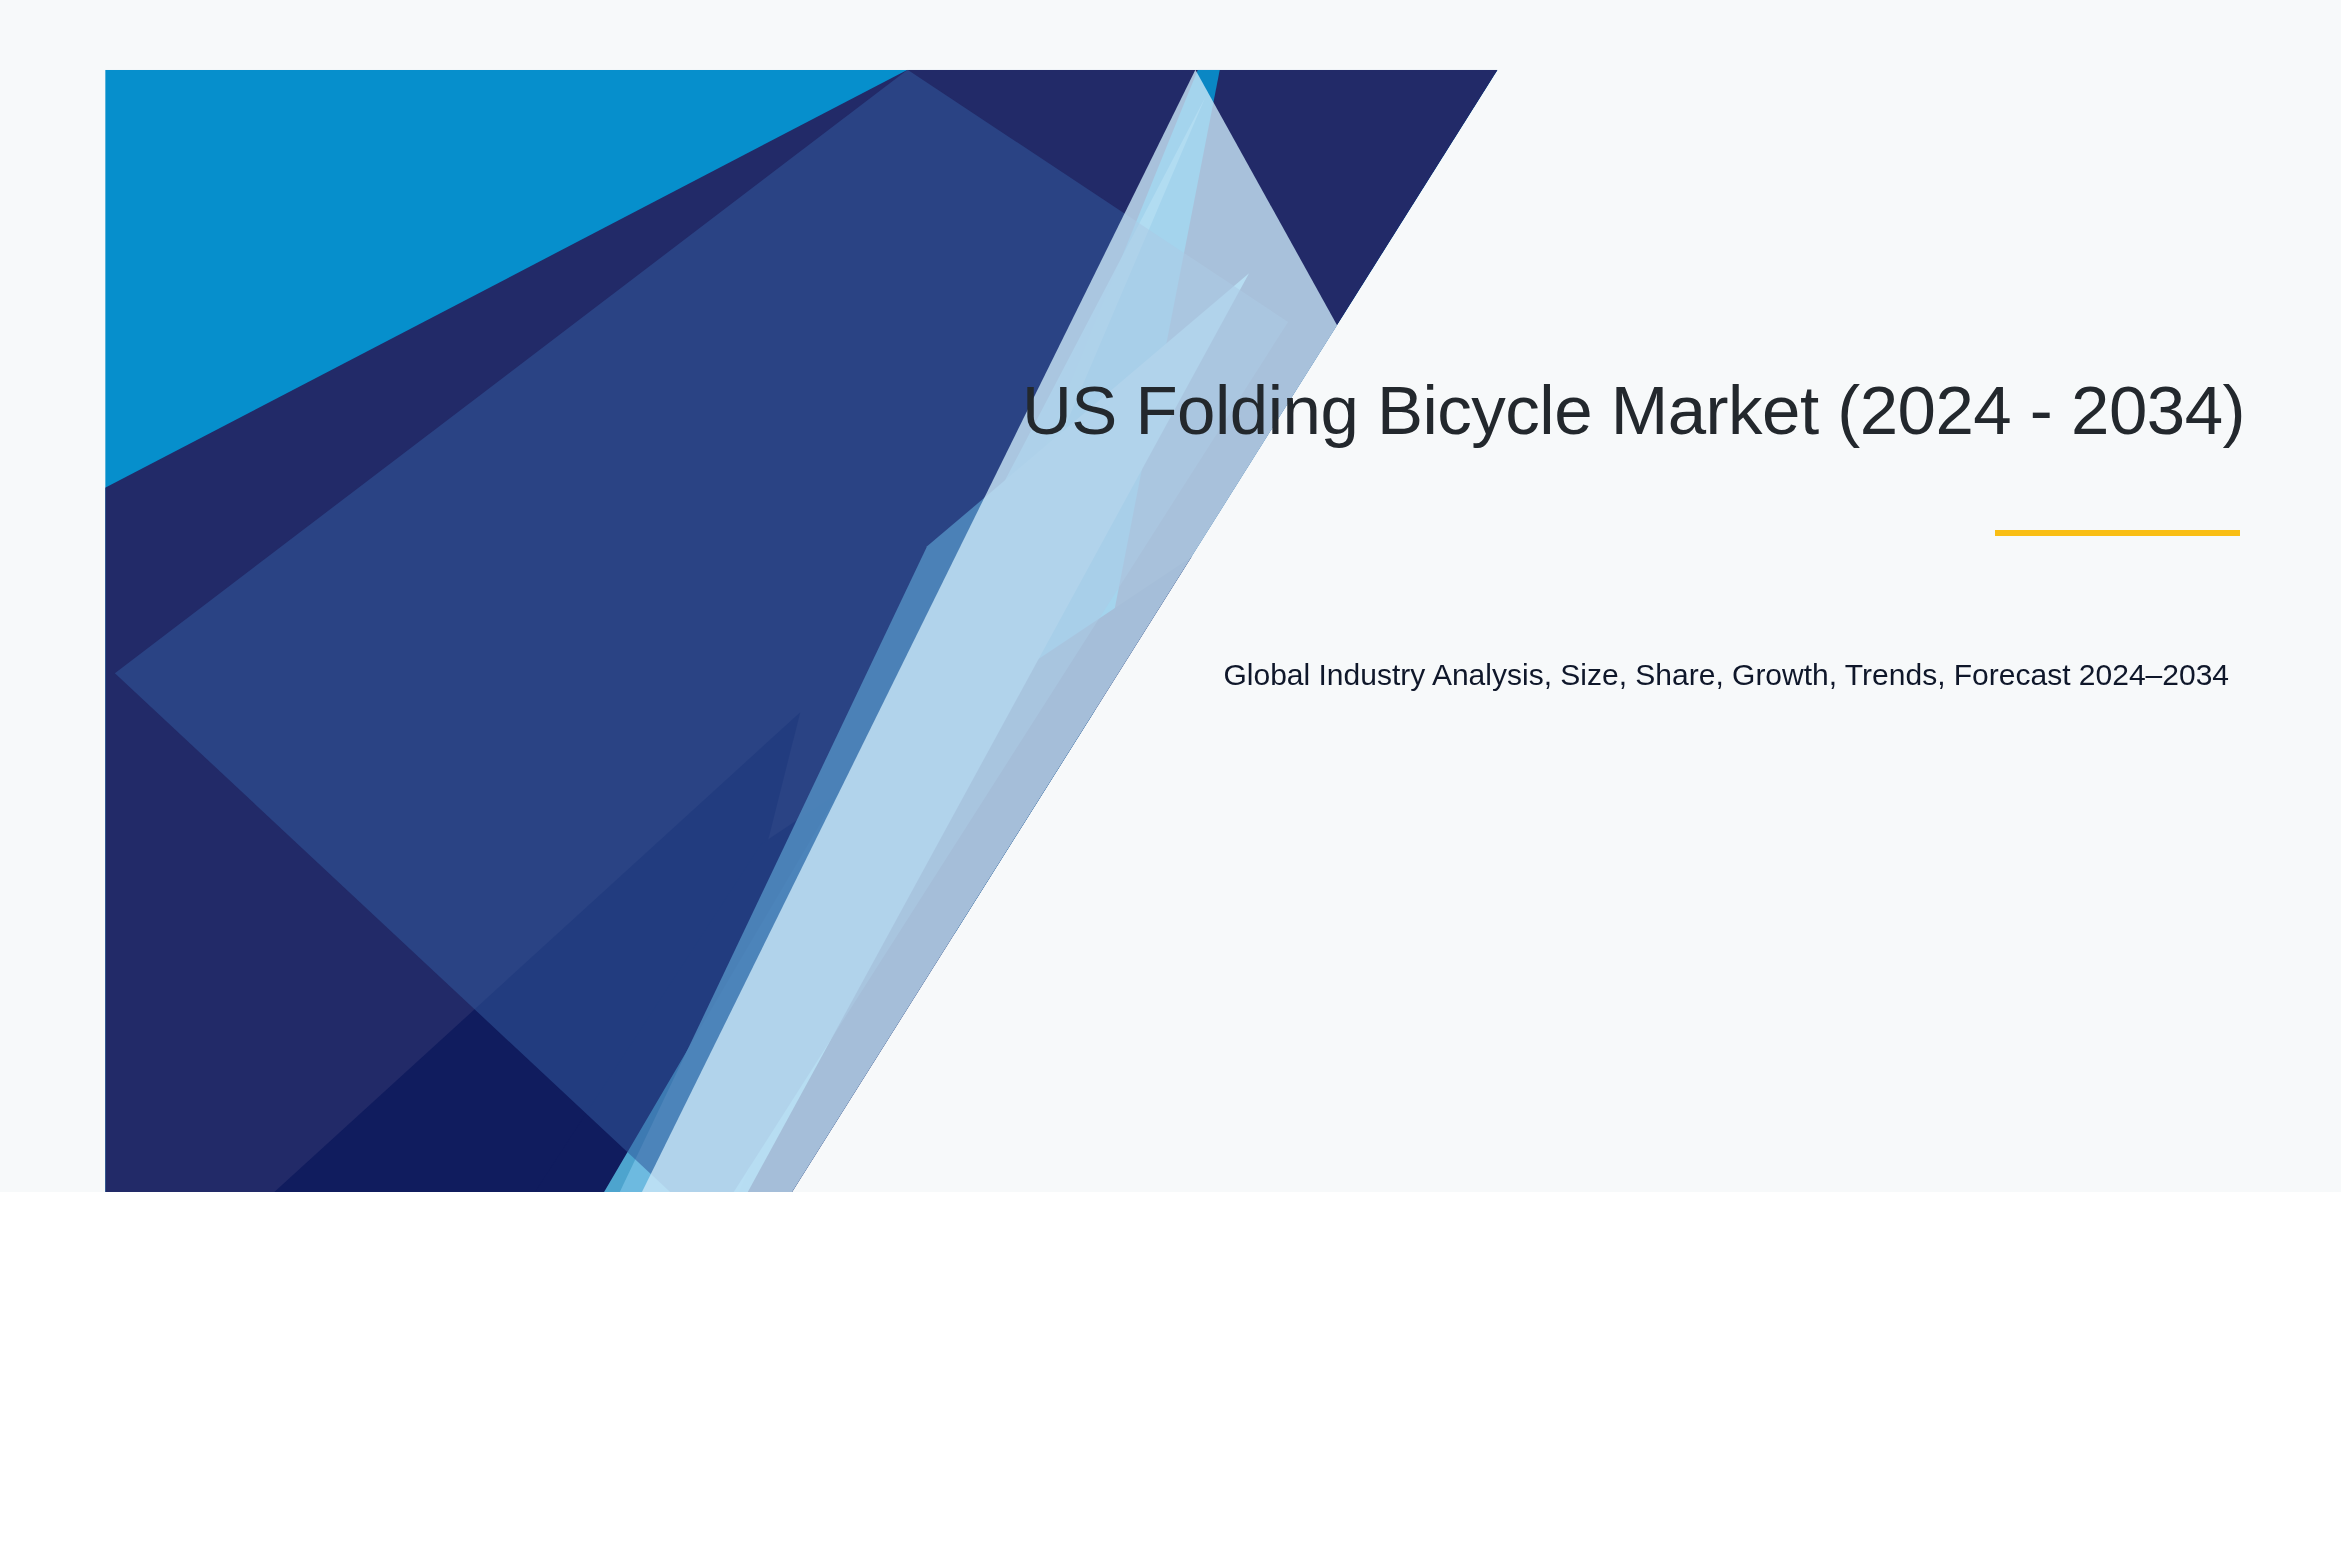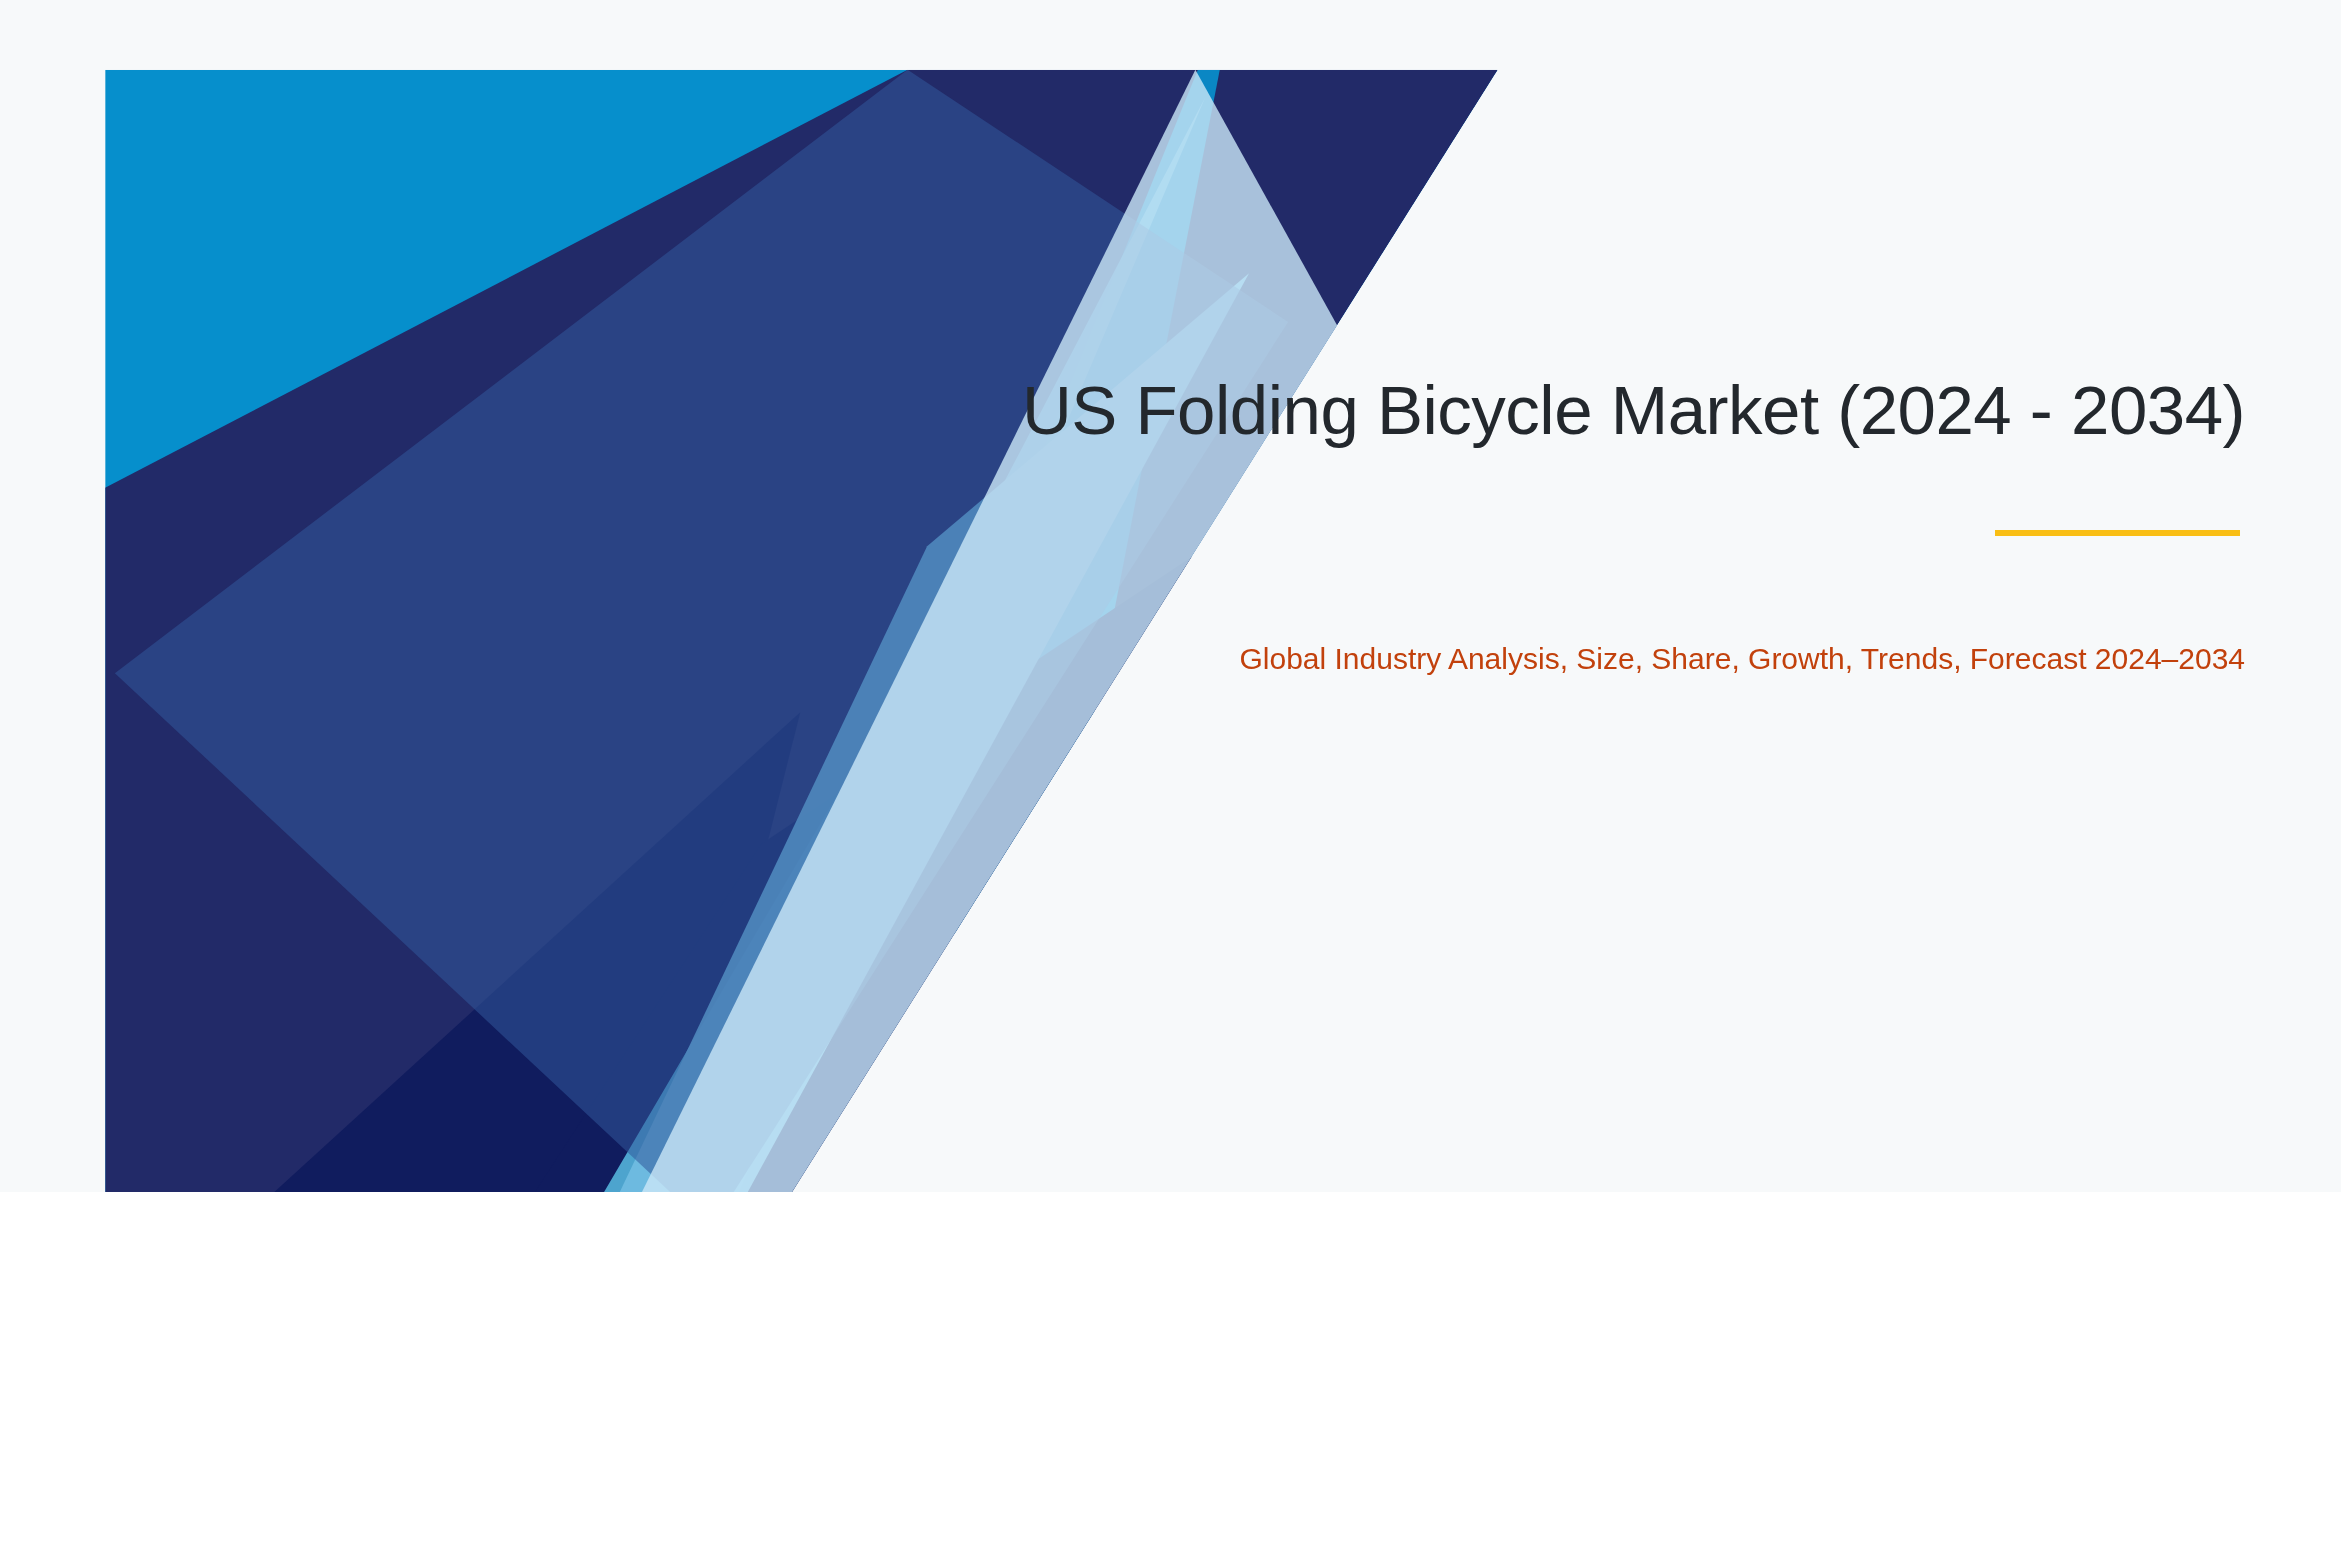--- a/index.html
+++ b/index.html
@@ -74,26 +74,26 @@
 
   .subtitle-block {
     position: absolute;
     left: 0;
     top: 639px;
     width: 1269px;
     text-align: right;
   }
 
   .page-subtitle {
-    margin: 0;
+    margin: 16px;
     font-family: "Liberation Sans", sans-serif;
     font-size: 30px;
     font-weight: 400;
     line-height: 1.35;
-    color: #c2410c;
+    color: #0f172a;
     text-align: right;
   }
 </style>
 </head>
 <body>
 
 <div class="slide">
 
   <div class="artwork">
     <svg viewBox="0 0 4800 3200" xmlns="http://www.w3.org/2000/svg">

